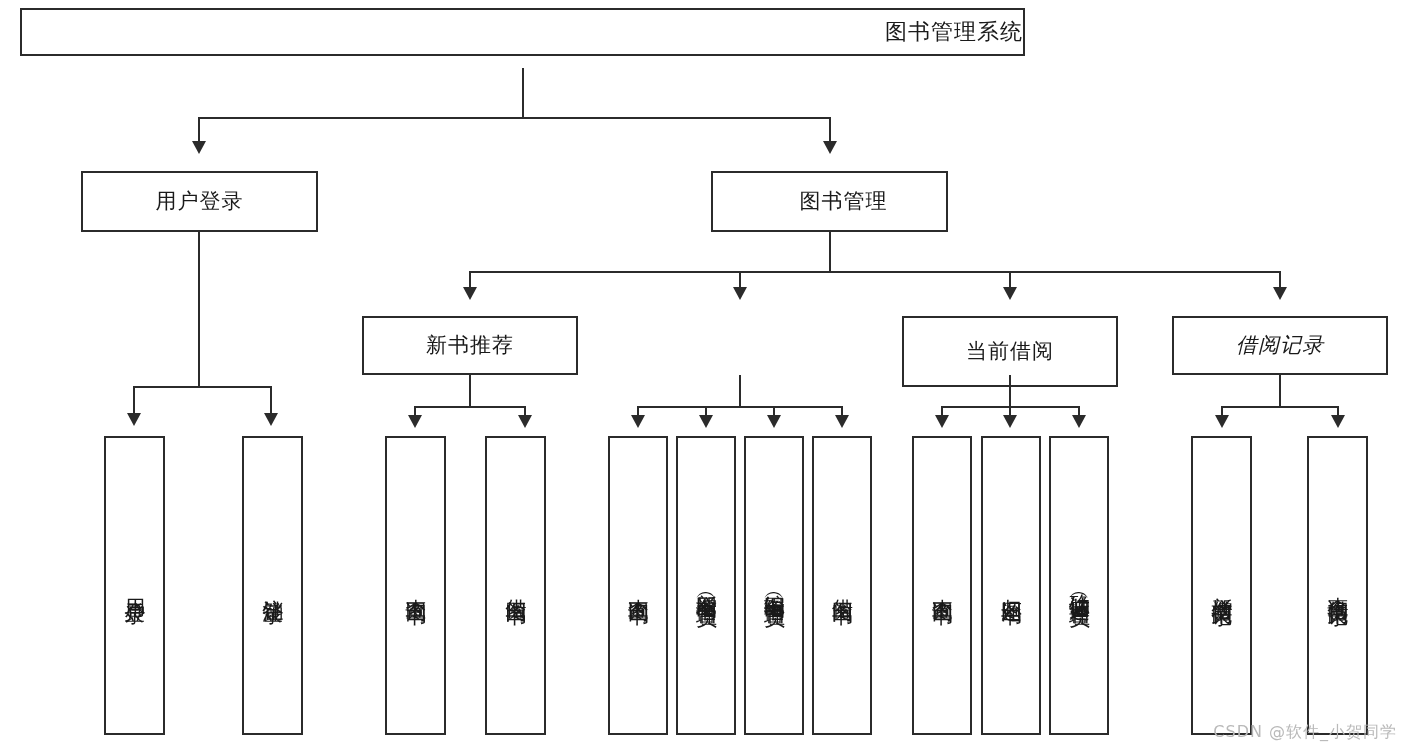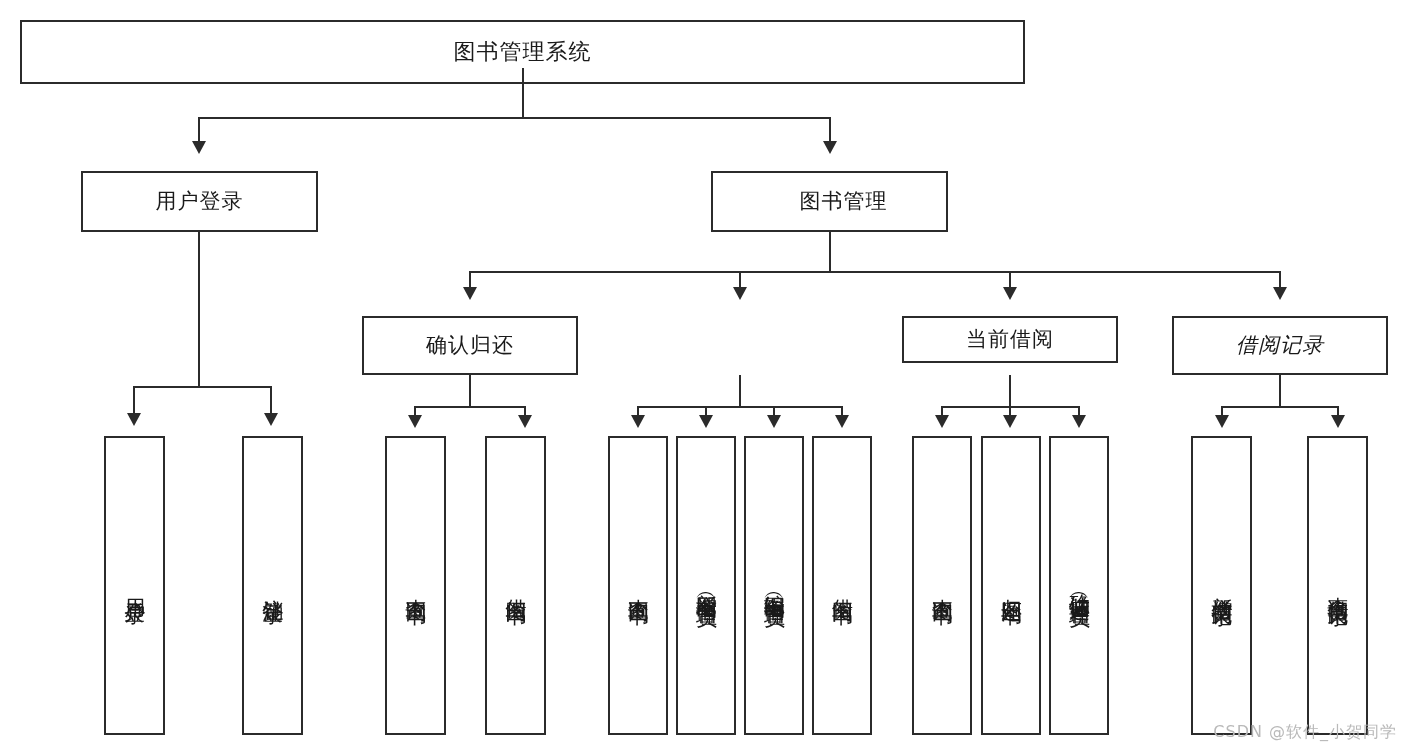--- a/index.html
+++ b/index.html
@@ -74,21 +74,21 @@
     letter-spacing:1px;
     white-space:nowrap;
     pointer-events:none;
   }
 </style>
 </head>
 <body>
 
 <div id="stage">
 
-  <div class="node h root" style="left:20px;top:20px;width:1005px;height:64px;">
+  <div class="node h root" style="left:20px;top:8px;width:1005px;height:48px;justify-content:flex-end;">
     <span>图书管理系统</span>
   </div>
 
   <div class="ln v" style="left:522px;top:68px;height:50px;"></div>
   <div class="ln h" style="left:198px;top:117px;width:632px;"></div>
   <div class="ln v" style="left:198px;top:117px;height:28px;"></div>
   <div class="ln v" style="left:829px;top:117px;height:28px;"></div>
   <div class="arrow" style="left:192px;top:141px;"></div>
   <div class="arrow" style="left:823px;top:141px;"></div>
 
@@ -112,23 +112,23 @@
   <div class="ln v" style="left:469px;top:271px;height:18px;"></div>
   <div class="ln v" style="left:739px;top:271px;height:18px;"></div>
   <div class="ln v" style="left:1009px;top:271px;height:18px;"></div>
   <div class="ln v" style="left:1279px;top:271px;height:18px;"></div>
   <div class="arrow" style="left:463px;top:287px;"></div>
   <div class="arrow" style="left:733px;top:287px;"></div>
   <div class="arrow" style="left:1003px;top:287px;"></div>
   <div class="arrow" style="left:1273px;top:287px;"></div>
 
   <div class="node h" style="left:362px;top:316px;width:216px;height:59px;">
-    <span>确认归还</span>
-  </div>
-  <div class="node h" style="left:902px;top:316px;width:216px;height:47px;">
+    <span>新书推荐</span>
+  </div>
+  <div class="node h" style="left:902px;top:316px;width:216px;height:71px;">
     <span>当前借阅</span>
   </div>
   <div class="node h" style="left:1172px;top:316px;width:216px;height:59px;font-style:italic;">
     <span>借阅记录</span>
   </div>
 
   <div class="ln v" style="left:469px;top:375px;height:32px;"></div>
   <div class="ln h" style="left:414px;top:406px;width:110px;"></div>
   <div class="ln v" style="left:414px;top:406px;height:12px;"></div>
   <div class="ln v" style="left:524px;top:406px;height:12px;"></div>

